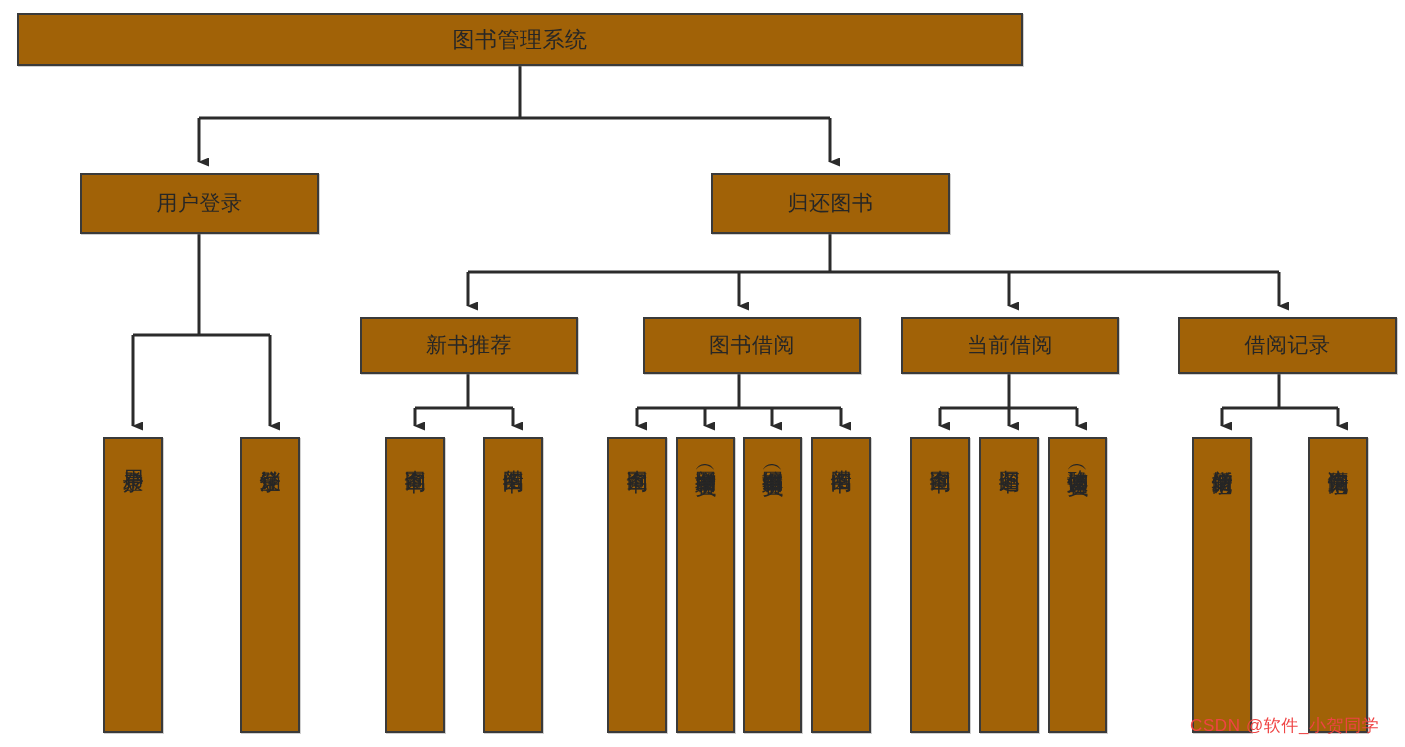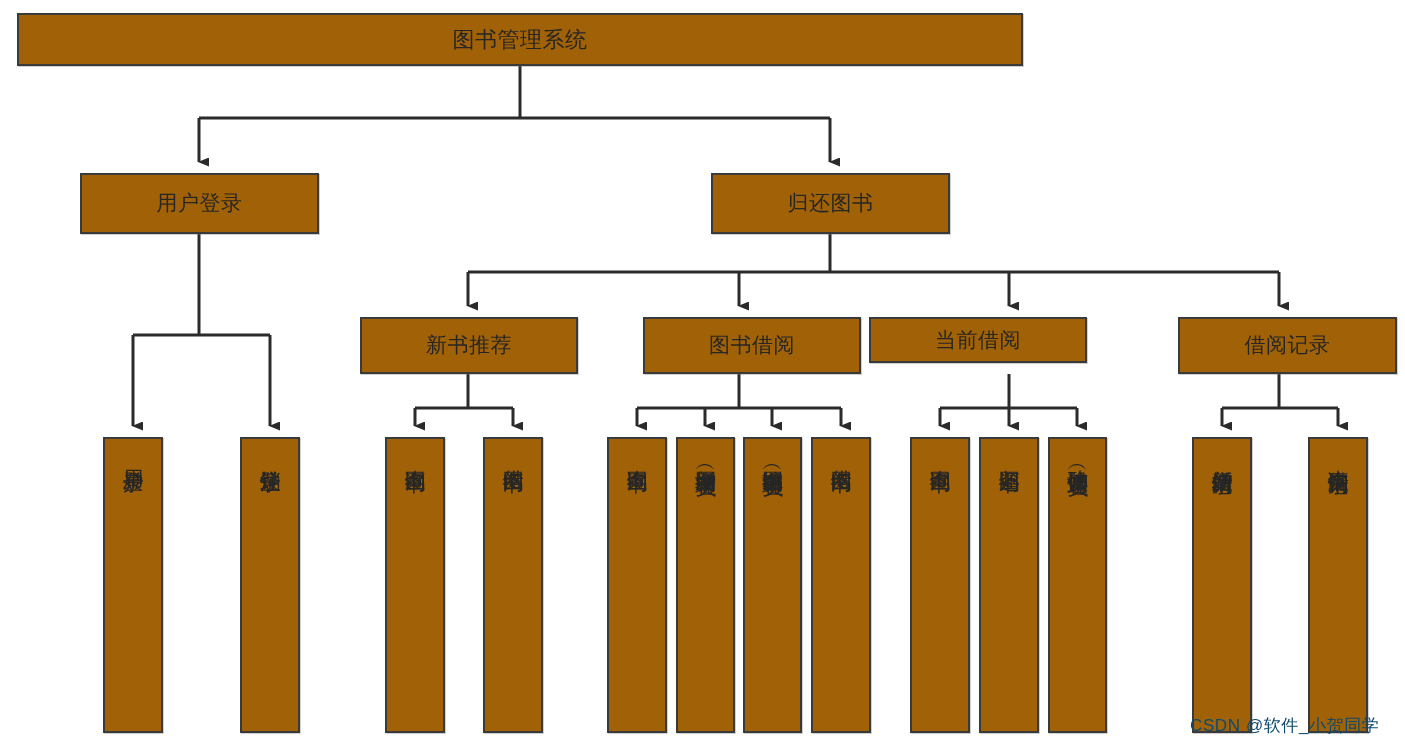--- a/index.html
+++ b/index.html
@@ -58,21 +58,21 @@
   .node.vertical .node-label {
     writing-mode: vertical-rl;
     text-orientation: upright;
     font-size: 21px;
     line-height: 1.06;
     letter-spacing: 1px;
     white-space: nowrap;
   }
   .watermark {
     position: absolute;
-    color: #0c4a6e;
+    color: #ef4444;
     font-size: 17px;
     letter-spacing: 0.6px;
     white-space: nowrap;
     user-select: none;
   }
 </style>
 </head>
 <body>
 
 <div id="diagram-root">
@@ -140,21 +140,21 @@
   </div>
 
   <div class="node horizontal" style="left:360px; top:317px; width:218px; height:57px;">
     <span class="node-label">新书推荐</span>
   </div>
 
   <div class="node horizontal" style="left:631px; top:317px; width:218px; height:57px;margin-left:12px;">
     <span class="node-label">图书借阅</span>
   </div>
 
-  <div class="node horizontal" style="left:869px; top:317px; width:218px; height:46px;">
+  <div class="node horizontal" style="left:901px; top:317px; width:218px; height:57px;">
     <span class="node-label">当前借阅</span>
   </div>
 
   <div class="node horizontal" style="left:1170px; top:317px; width:219px; height:57px;margin-left:8px;">
     <span class="node-label">借阅记录</span>
   </div>
 
   <div class="node vertical" style="left:103px; top:437px; width:60px; height:296px;">
     <span class="node-label">用户登录</span>
   </div>

